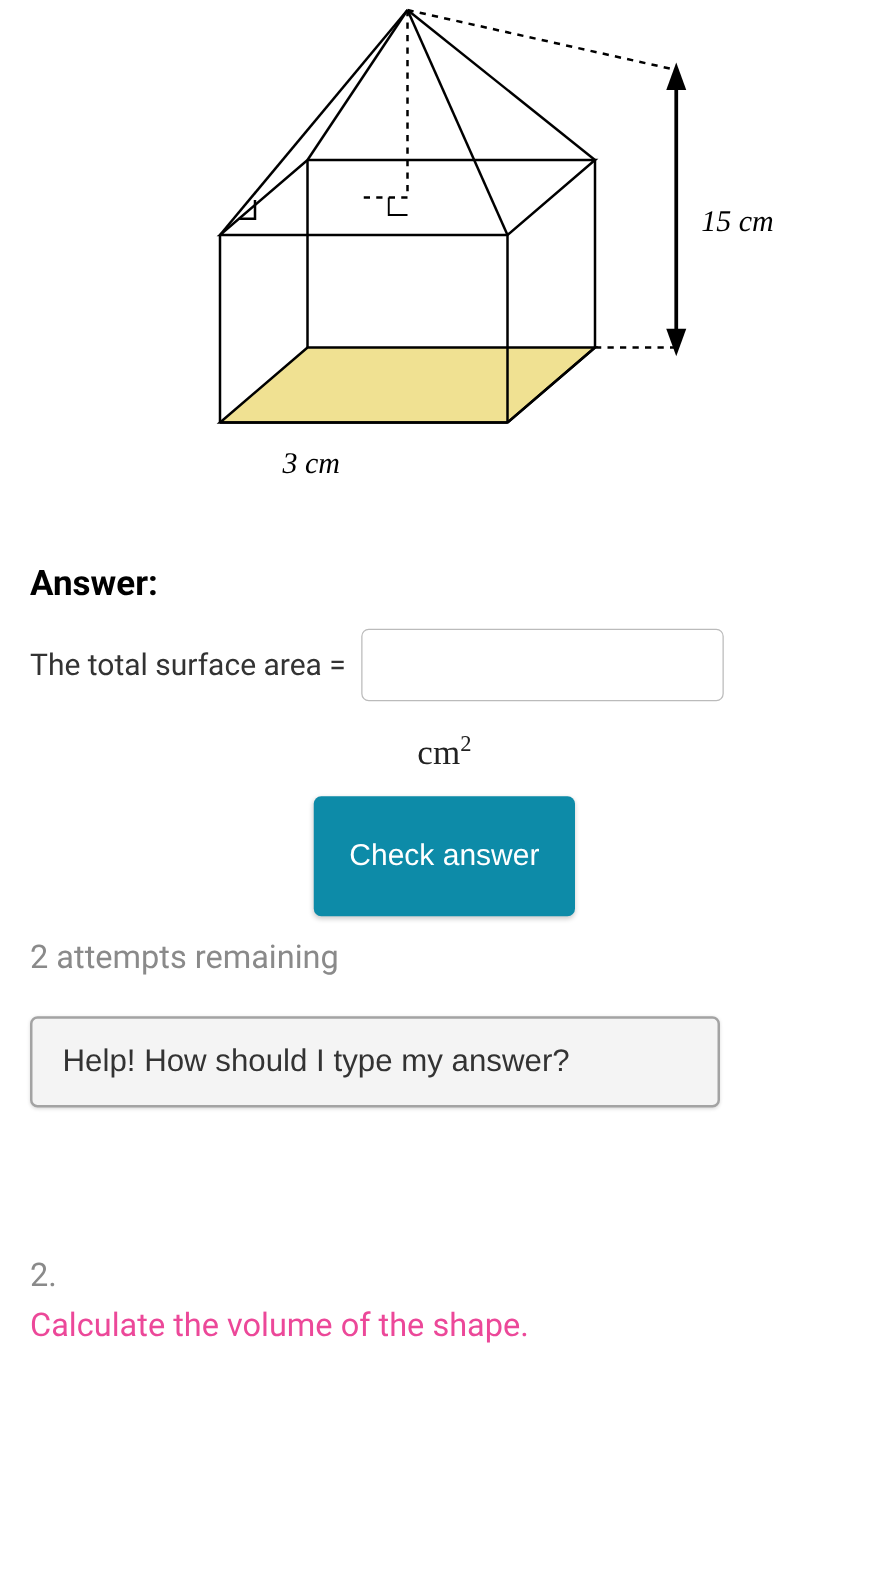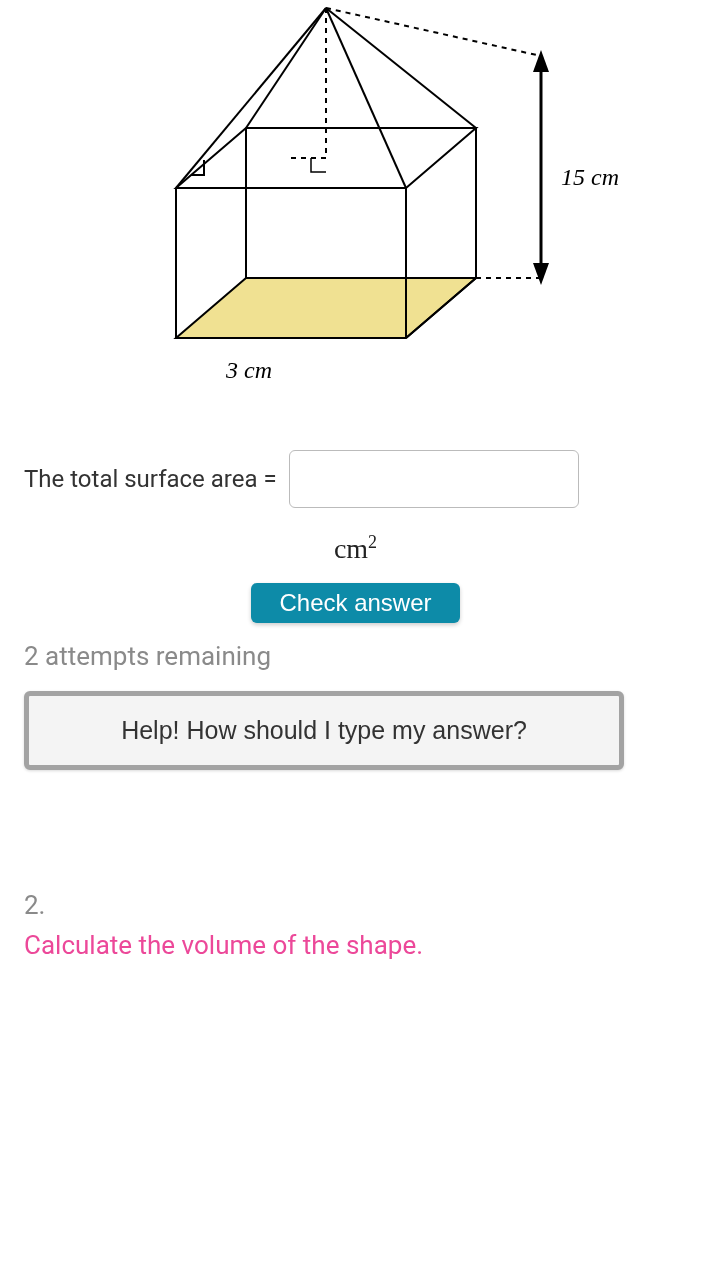--- a/index.html
+++ b/index.html
@@ -60,40 +60,40 @@
       color: #222;
     }
     .unit sup {
       font-size: 18px;
     }
     .check-btn {
       background: #0d8ba8;
       color: #fff;
       border: none;
       border-radius: 6px;
-      padding: 6px 28px;
+      padding: 34px 28px;
       font-size: 24px;
       cursor: pointer;
       box-shadow: 0 2px 4px rgba(0,0,0,0.2);
     }
     .attempts-text {
       font-size: 26px;
       color: #8a8a8a;
-      margin-bottom: 20px;
+      margin-bottom: 32px;
     }
     .help-btn {
-      width: 600px;
+      width: 552px;
       background: #f4f4f4;
-      border: 5px solid #a3a3a3;
+      border: 2px solid #a3a3a3;
       border-radius: 6px;
       padding: 20px 24px;
       font-size: 25px;
       color: #333;
       cursor: pointer;
-      text-align: center;
+      text-align: left;
       box-shadow: 0 1px 3px rgba(0,0,0,0.15);
     }
     .question2 {
       margin-top: 120px;
     }
     .q2-number {
       font-size: 26px;
       color: #8a8a8a;
       margin-bottom: 10px;
     }
@@ -144,20 +144,21 @@
     <line x1="465" y1="60" x2="465" y2="275" stroke="#000" stroke-width="3"></line>
     <polygon points="465,50 457,72 473,72" fill="#000"></polygon>
     <polygon points="465,285 457,263 473,263" fill="#000"></polygon>
 
     <text x="150" y="378" class="dim-label">3 cm</text>
     <text x="485" y="185" class="dim-label">15 cm</text>
   </svg>
 </div>
 
 <div class="content">
+  <h2 class="answer-heading">Answer:</h2>
   
   <div class="prompt-line">
     <span class="prompt-text">The total surface area =</span>
     <input type="text" class="answer-input" style="">
   </div>
   
   <div class="unit-check-line">
     <span class="unit">
       <span>cm</span><sup>2</sup>
     </span>

